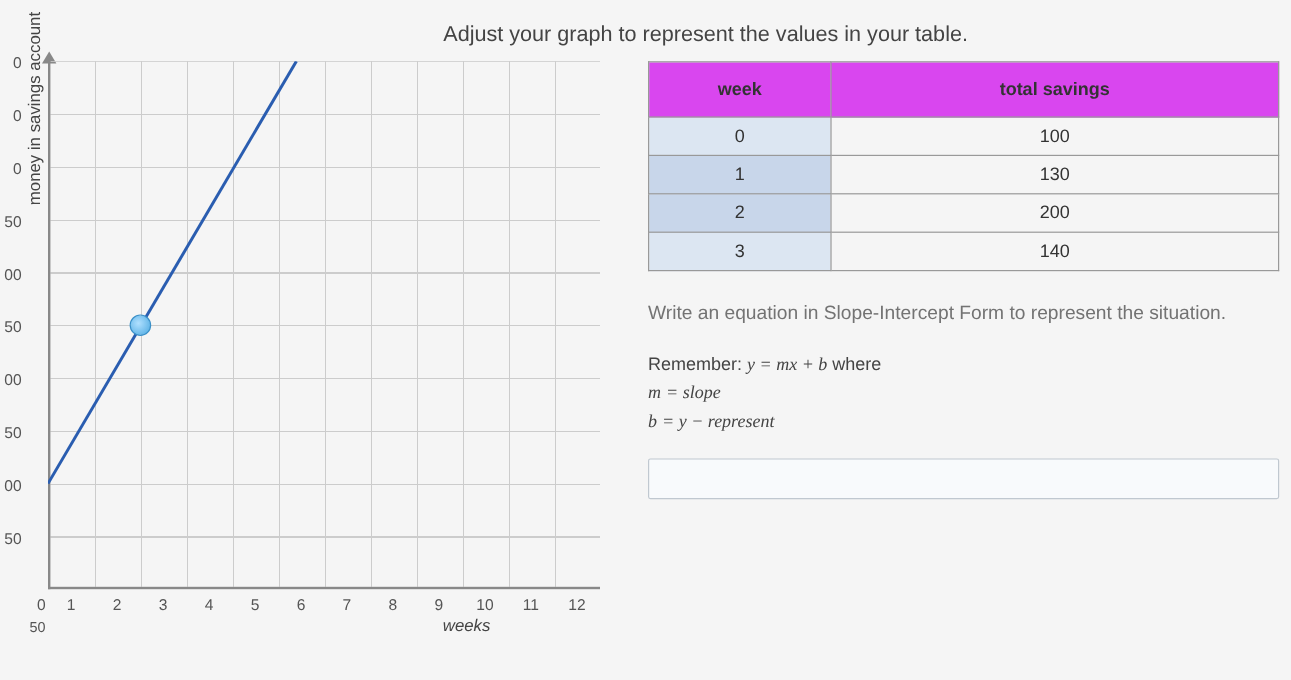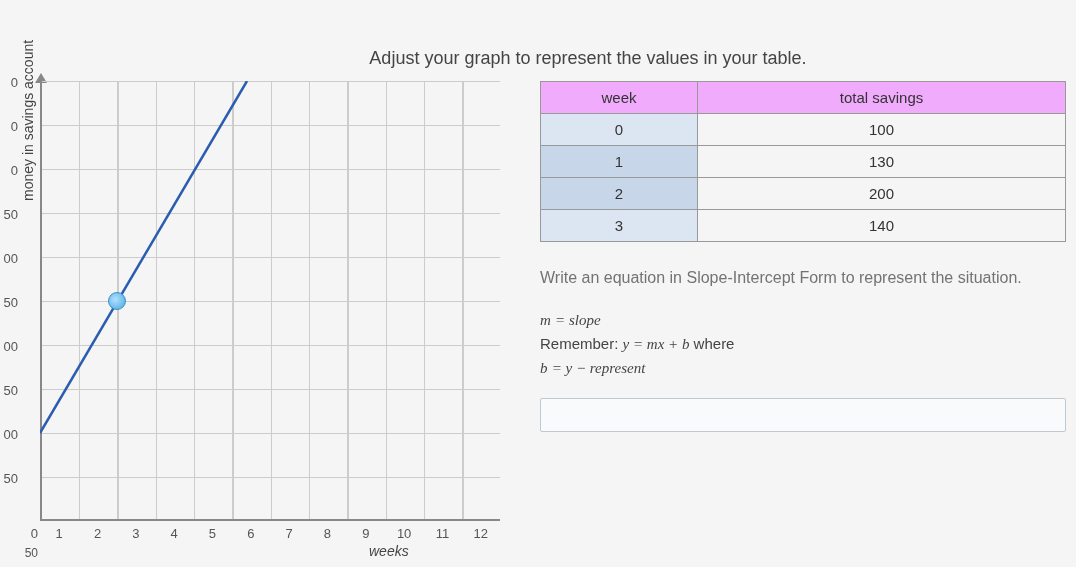--- a/index.html
+++ b/index.html
@@ -10,21 +10,20 @@
       height: 567px;
       position: relative;
       color: #333;
     }
     .instruction {
       text-align: center;
       font-size: 18px;
       color: #444;
       padding: 18px 0 12px 0;
       margin-left: 100px;
-      margin-top: 30px;
     }
     .main-row {
       display: flex;
       width: 100%;
     }
     .graph-area {
       position: relative;
       width: 520px;
       height: 500px;
       flex-shrink: 0;
@@ -107,23 +106,23 @@
       width: 100%;
       margin-bottom: 24px;
     }
     table.data th, table.data td {
       border: 1px solid #999;
       text-align: center;
       font-size: 15px;
       color: #333;
     }
     table.data th {
-      background: #f0abfc;
-      font-weight: normal;
-      height: 32px;
+      background: #d946ef;
+      font-weight: bold;
+      height: 46px;
     }
     table.data td { height: 32px; }
     table.data td:first-child { background: #dce6f2; }
     table.data tr:nth-child(3) td:first-child,
     table.data tr:nth-child(4) td:first-child { background: #c8d6ea; }
     .prompt-text { font-size: 16px; color: #737373; line-height: 1.5; margin-bottom: 18px; }
     .hint { font-size: 15px; color: #444; line-height: 1.6; }
     .hint .math { font-style: italic; font-family: 'Times New Roman', serif; }
     .answer-box {
       margin-top: 18px;
@@ -207,27 +206,27 @@
         <td>3</td>
         <td>140</td>
       </tr>
     </tbody>
       </table>
 
     <div class="prompt-text">Write an equation in Slope-Intercept Form to represent the situation.</div>
 
     <div class="hint">
       <div>
-        <span class="math">m</span>
-        <span class="math"> = slope</span>
-      </div>
-      <div>
         <span>Remember: </span>
         <span class="math">y = mx + b</span>
         <span>  where</span>
+      </div>
+      <div>
+        <span class="math">m</span>
+        <span class="math"> = slope</span>
       </div>
       <div>
         <span class="math">b</span>
         <span class="math"> = y − represent</span>
       </div>
     </div>
 
     <input class="answer-box" placeholder="" style="">
   </div>
 </div>

